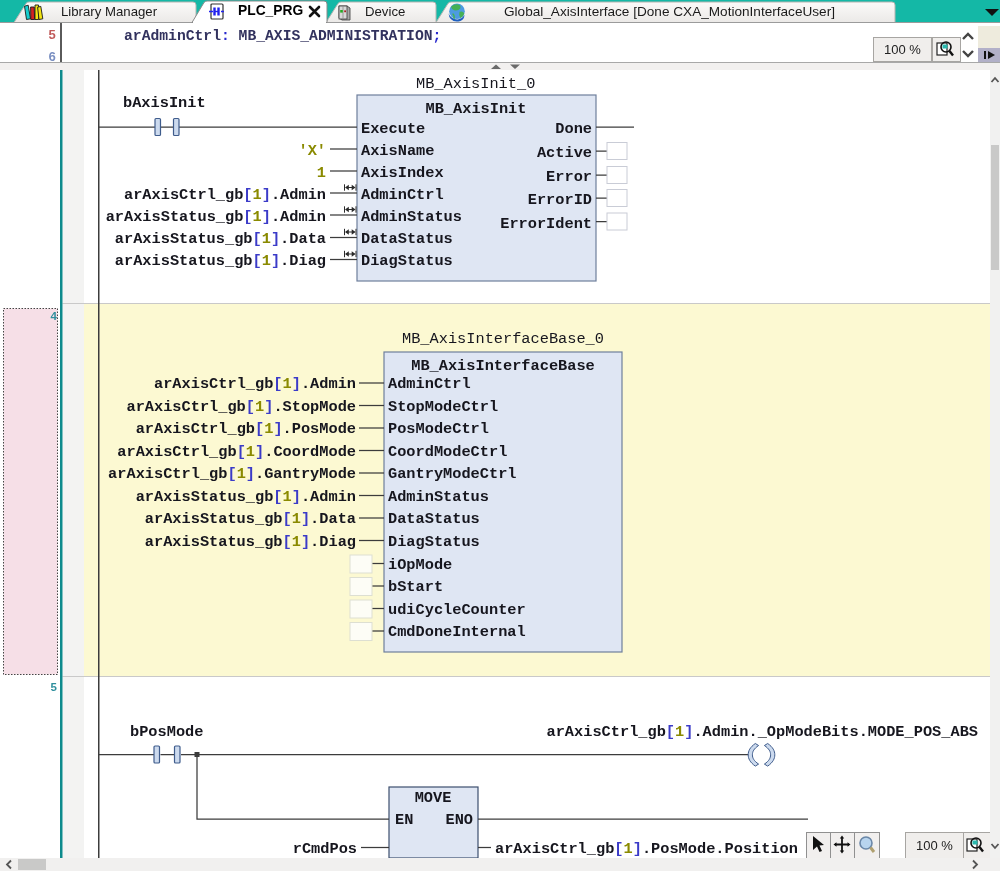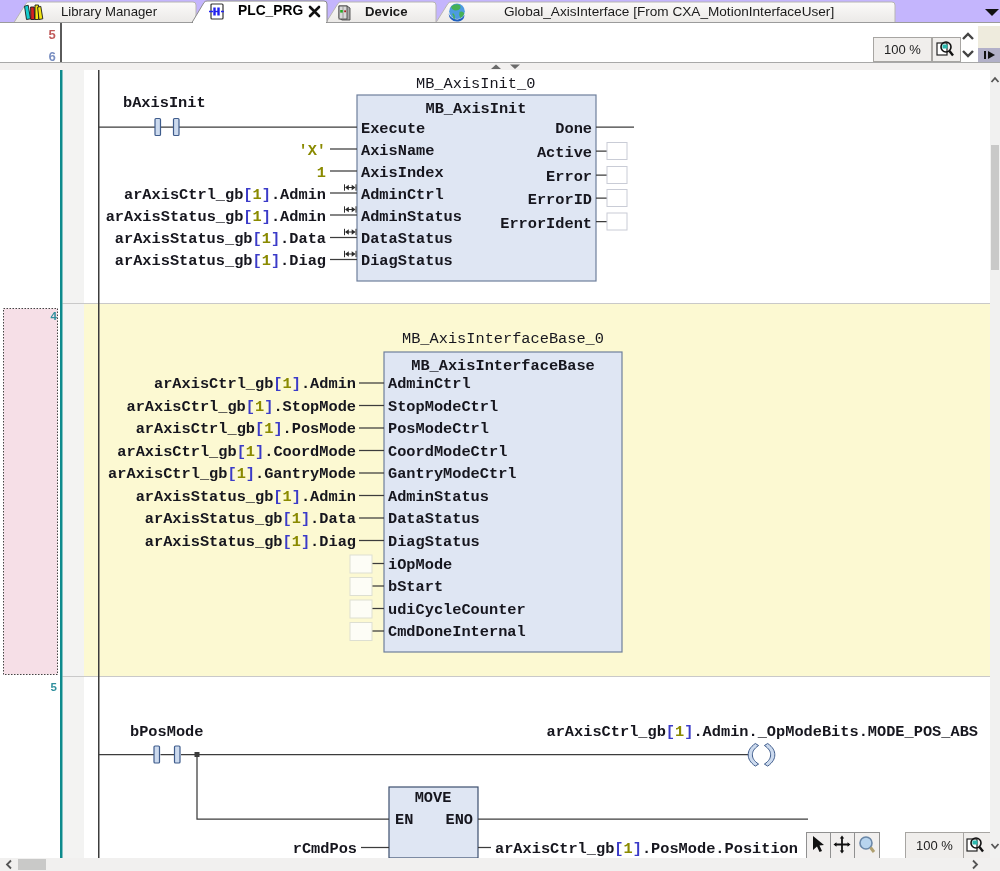--- a/index.html
+++ b/index.html
@@ -3,21 +3,21 @@
 <meta charset="utf-8">
 <style>
   html,body{margin:0;padding:0;}
   body{width:1000px;height:871px;overflow:hidden;font-family:"Liberation Sans",sans-serif;background:#ffffff;position:relative;}
   .abs{position:absolute;}
   .mono{font-family:"Liberation Mono",monospace;}
 </style>
 </head>
 <body>
 
-<div class="abs" style="left:0;top:0;width:1000px;height:32px;background:#c4b5fd;">
+<div class="abs" style="left:0;top:0;width:1000px;height:32px;background:#14b8a6;">
 <svg width="1000" height="23" style="position:absolute;left:0;top:0;">
   <defs>
         <linearGradient id="tg" x1="0" y1="0" x2="0" y2="1">
     <stop offset="0" stop-color="#fbfaf9"></stop>
           <stop offset="1" stop-color="#ebe9e7"></stop>
   </linearGradient>
       </defs>
 
   <path d="M 14 22.5 L 26 3.5 Q 27 2 29 2 L 193 2 Q 196 2 196 5 L 196 22.5 Z" fill="url(#tg)" stroke="#b7b5b2" stroke-width="1"></path>
 
@@ -28,22 +28,22 @@
   <line x1="0" y1="22.5" x2="1000" y2="22.5" stroke="#9b9b9b" stroke-width="1"></line>
 
   <path d="M 192 22.5 L 204 2.5 Q 205 1 207 1 L 324 1 Q 327 1 327 4 L 327 22.5 Z" fill="#ffffff" stroke="#8a8a8a" stroke-width="1"></path>
   <line x1="193" y1="22.5" x2="326" y2="22.5" stroke="#ffffff" stroke-width="1.6"></line>
 
   <path d="M 985 9 L 999 9 L 992 16 Z" fill="#111"></path>
 </svg>
 
 <div class="abs" style="left:61px;top:4px;font-size:13.2px;color:#1b1b1b;">Library Manager</div>
 <div class="abs" style="left:238px;top:3px;font-size:13.8px;font-weight:bold;color:#000;">PLC_PRG</div>
-<div class="abs" style="left:365px;top:4px;font-size:13.2px;color:#1b1b1b;font-weight:bold;">Device</div>
-<div class="abs" style="left:504px;top:4px;font-size:13.6px;color:#1b1b1b;">Global_AxisInterface [From CXA_MotionInterfaceUser]</div>
+<div class="abs" style="left:365px;top:4px;font-size:13.2px;color:#1b1b1b;">Device</div>
+<div class="abs" style="left:504px;top:4px;font-size:13.6px;color:#1b1b1b;">Global_AxisInterface [Done CXA_MotionInterfaceUser]</div>
 
 <svg class="abs" style="left:308px;top:5px;" width="14" height="14">
   <path d="M 2 2 L 11 11 M 11 2 L 2 11" stroke="#111" stroke-width="2.6" stroke-linecap="round"></path>
 </svg>
 
 <svg class="abs" style="left:23px;top:2px;" width="22" height="20">
   <g stroke="#1a1a1a" stroke-width="0.9">
   <path d="M 3.5 17.5 L 7.5 16.8 L 5.2 3.2 L 1.5 4.2 Z" fill="#17cfcf"></path>
   <path d="M 7.8 17.5 L 11.6 17.5 L 11.2 5 L 7.6 5 Z" fill="#d42222"></path>
   <path d="M 12 17.5 L 15.6 17.5 L 15.6 3 L 12 3 Z" fill="#f2e413"></path>
@@ -75,20 +75,21 @@
 </svg>
 </div>
 
 <div class="abs" style="left:0;top:23px;width:1000px;height:39px;background:#ffffff;overflow:hidden;">
 
   <div class="abs mono" style="left:0;top:5px;width:56px;text-align:right;font-size:13px;font-weight:bold;color:#c05a5a;">5</div>
   <div class="abs mono" style="left:0;top:27px;width:56px;text-align:right;font-size:13px;font-weight:bold;color:#7b90c2;">6</div>
 
   <div class="abs" style="left:60px;top:0;width:2px;height:39px;background:#5a5a5a;"></div>
 
+  <div class="abs mono" style="left:124px;top:5px;font-size:14.7px;font-weight:bold;color:#32325e;white-space:pre;">arAdminCtrl<span style="color:#2a2ace">:</span> MB_AXIS_ADMINISTRATION<span style="color:#2a2ace">;</span></div>
 
   <div class="abs" style="left:873px;top:14px;width:57px;height:23px;background:#f0eeec;border:1px solid #a7a5a2;font-size:13px;color:#222;text-align:center;line-height:23px;">100 %</div>
   <div class="abs" style="left:932px;top:14px;width:27px;height:23px;background:#f0eeec;border:1px solid #a7a5a2;"></div>
   <svg class="abs" style="left:936px;top:16px;" width="20" height="20">
     <rect x="1" y="4" width="10" height="12" fill="#fff" stroke="#222" stroke-width="1.2"></rect>
     <circle cx="10" cy="8" r="5" fill="none" stroke="#111" stroke-width="1.6"></circle>
     <rect x="6.5" y="5.5" width="5" height="4" fill="#2ab8ad"></rect>
     <path d="M 13.5 12 L 17 16.5" stroke="#111" stroke-width="2.4"></path>
   </svg>
 

